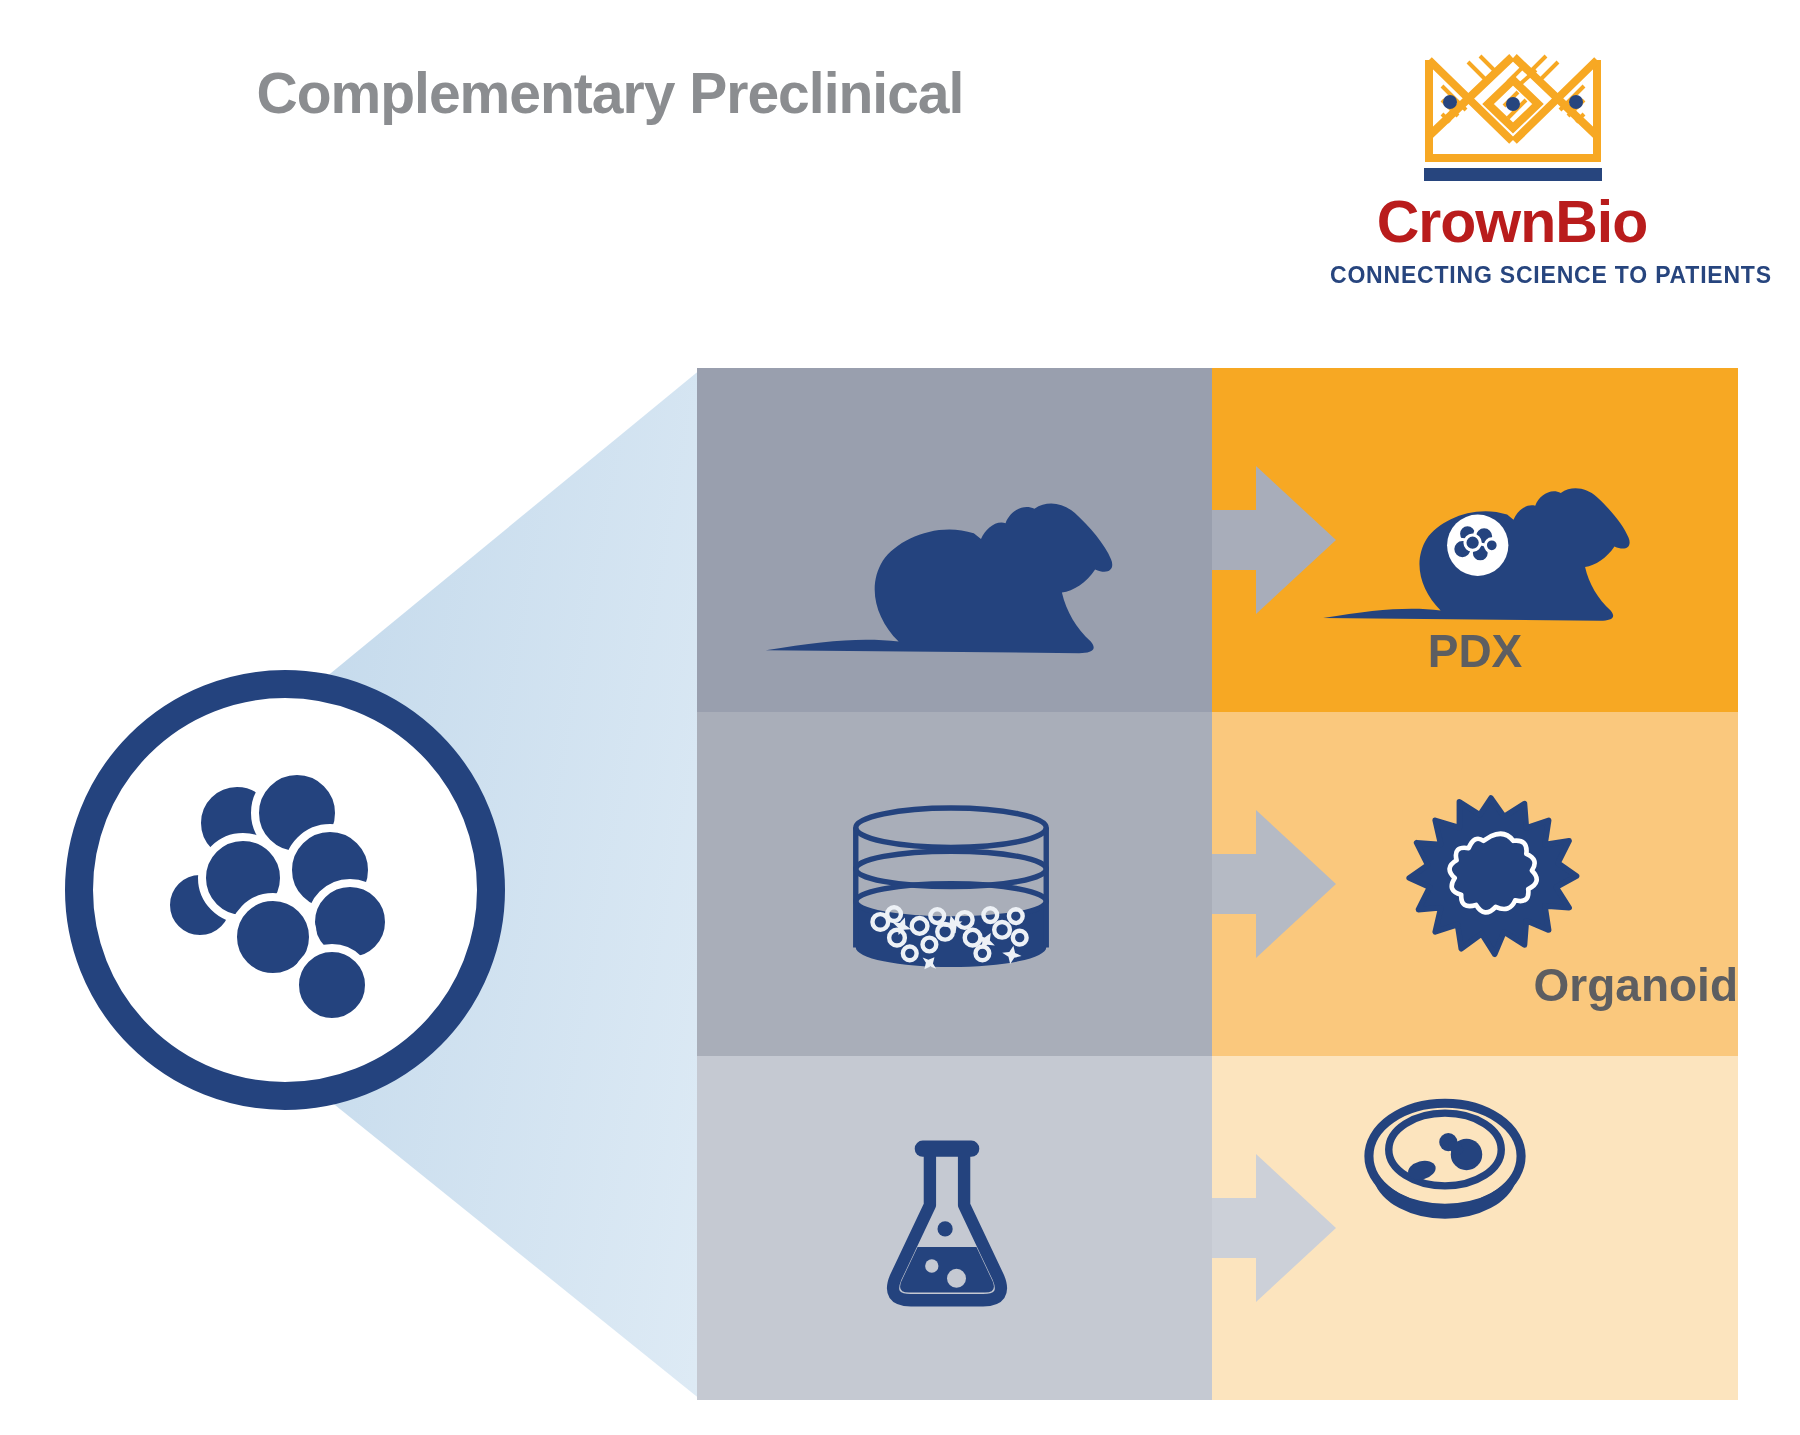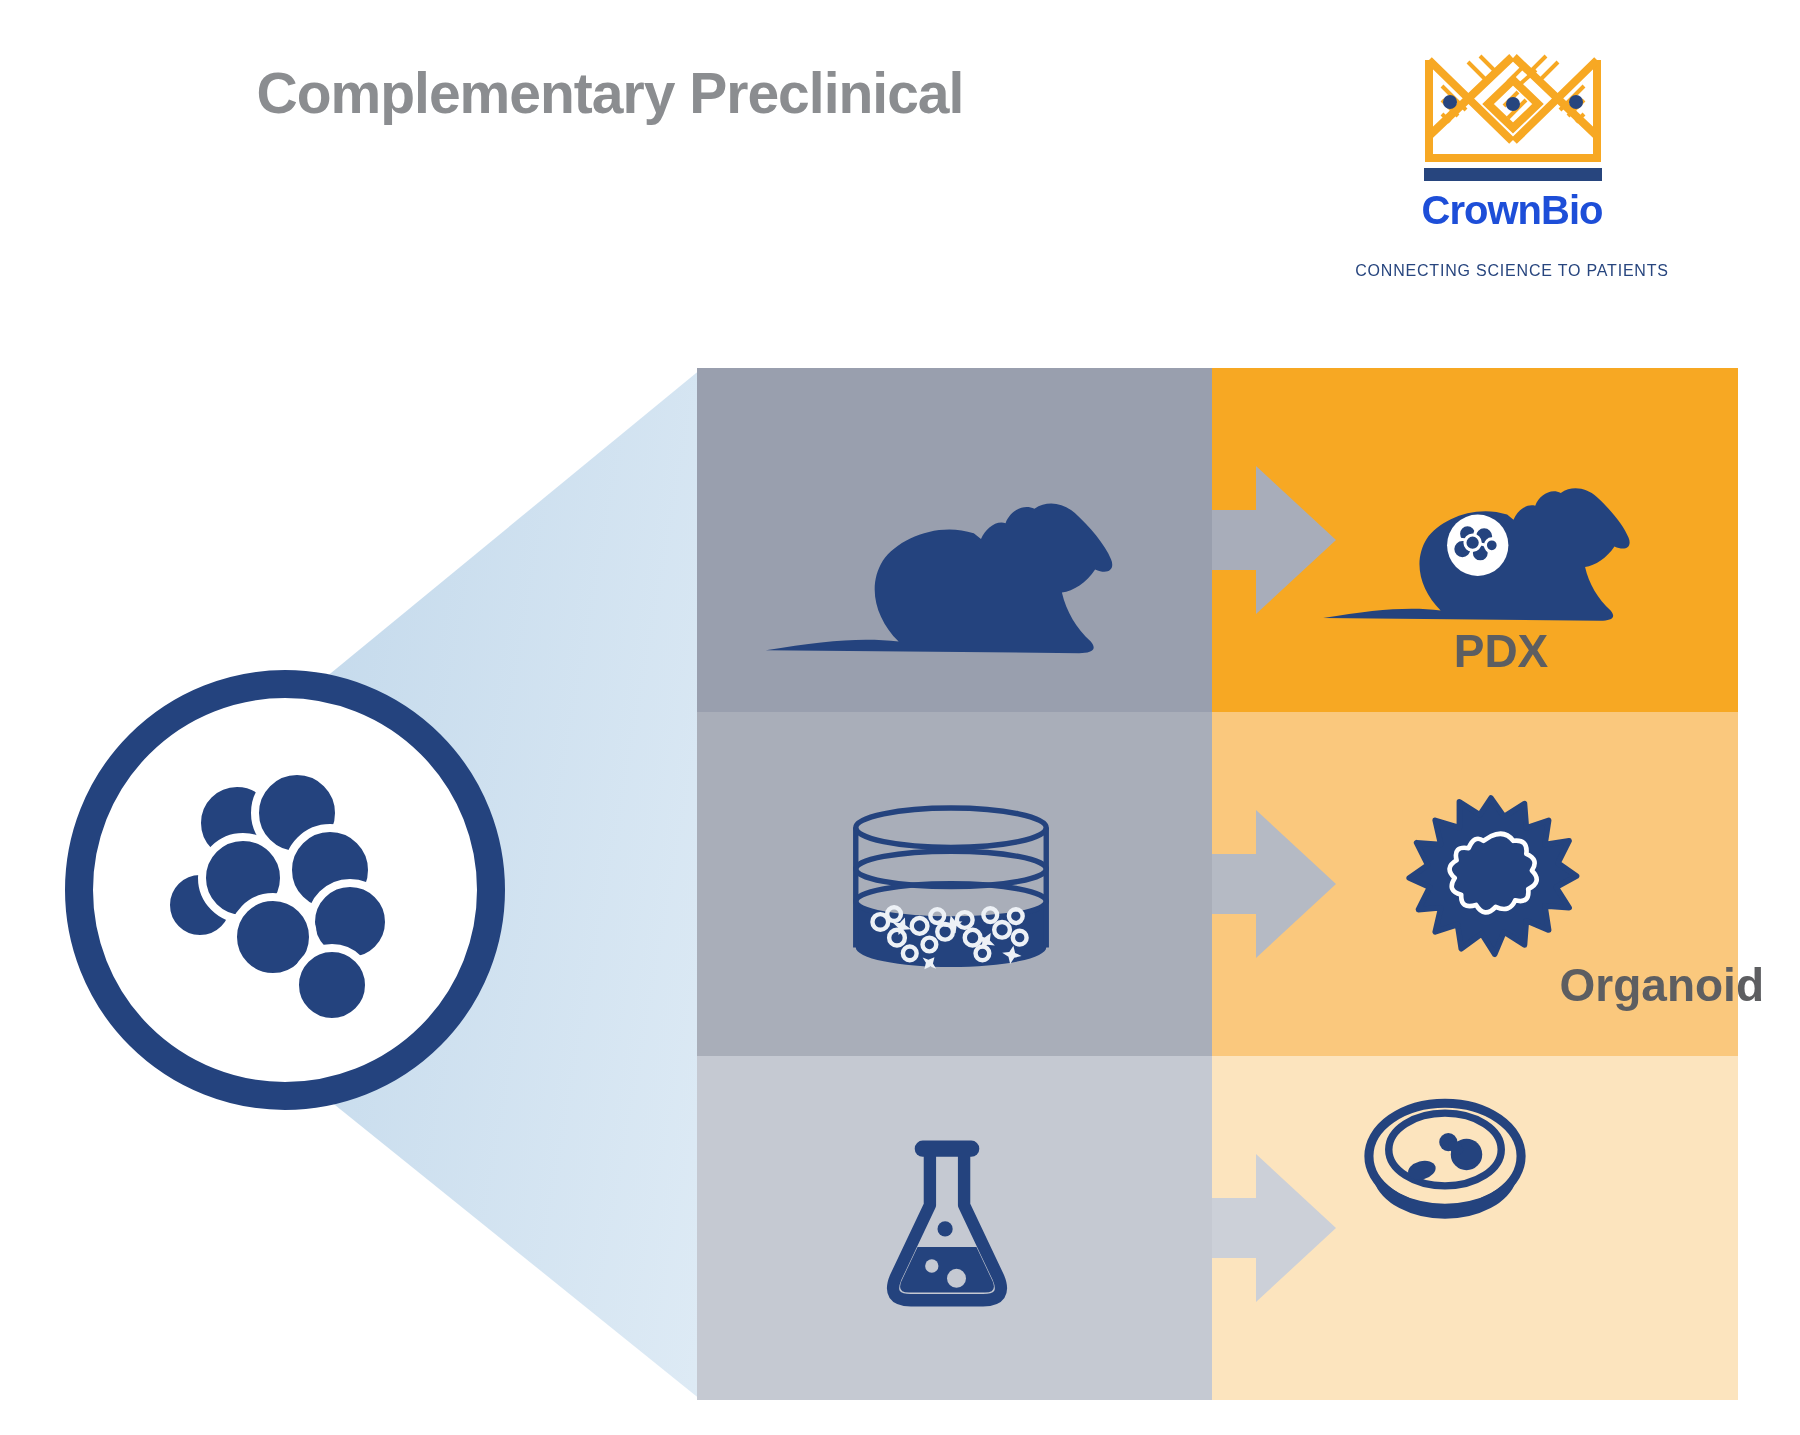--- a/index.html
+++ b/index.html
@@ -9,46 +9,46 @@
   }
   .abs{position:absolute;}
   
   .title{
     left:20px;top:58px;width:1180px;text-align:center;
     font-size:57px;font-weight:700;letter-spacing:-1px;line-height:1.25;color:#8B8D90;
   }
   
   .logo-name{
     left:1330px;top:188px;width:364px;text-align:center;
-    font-size:40px;font-weight:700;letter-spacing:-1px;color:#1d4ed8;
+    font-size:59px;font-weight:700;letter-spacing:-1px;color:#b91c1c;
   }
   .logo-tagline{
     left:1330px;top:262px;width:364px;text-align:center;
-    font-size:16px;font-weight:400;letter-spacing:0.8px;color:#27457E;white-space:nowrap;
+    font-size:23px;font-weight:700;letter-spacing:0.8px;color:#27457E;white-space:nowrap;
   }
   
   .funnel{
     left:0;top:0;width:1800px;height:1435px;
     background:linear-gradient(100deg,#B7D1E7 6%,#E6F0F8 55%,#FBFDFF 95%);
     clip-path:polygon(180px 797px,701px 369px,701px 1400px,180px 980px);
   }
   
   .panel{left:697px;width:515px;height:344px;}
   .panel.orange{left:1212px;width:526px;}
   .row0{top:368px;} .row1{top:712px;} .row2{top:1056px;}
   
   .origin-circle{
     left:65px;top:670px;width:440px;height:440px;border-radius:50%;
     background:#ffffff;border:28px solid #24437E;box-sizing:border-box;
   }
   .cells-svg{left:65px;top:670px;}
   
   .model-label{
     left:1212px;width:526px;text-align:center;
-    font-size:46px;font-weight:700;color:#5D5E61;letter-spacing:0px;margin-left:26px;
+    font-size:46px;font-weight:700;color:#5D5E61;letter-spacing:0px;
   }
   .lbl0{top:624px;} .lbl1{top:958px;text-align:right;} .lbl2{top:1254px;}
 </style>
 </head>
 <body>
 
 <div class="canvas">
 
   <div class="abs funnel"></div>
 

